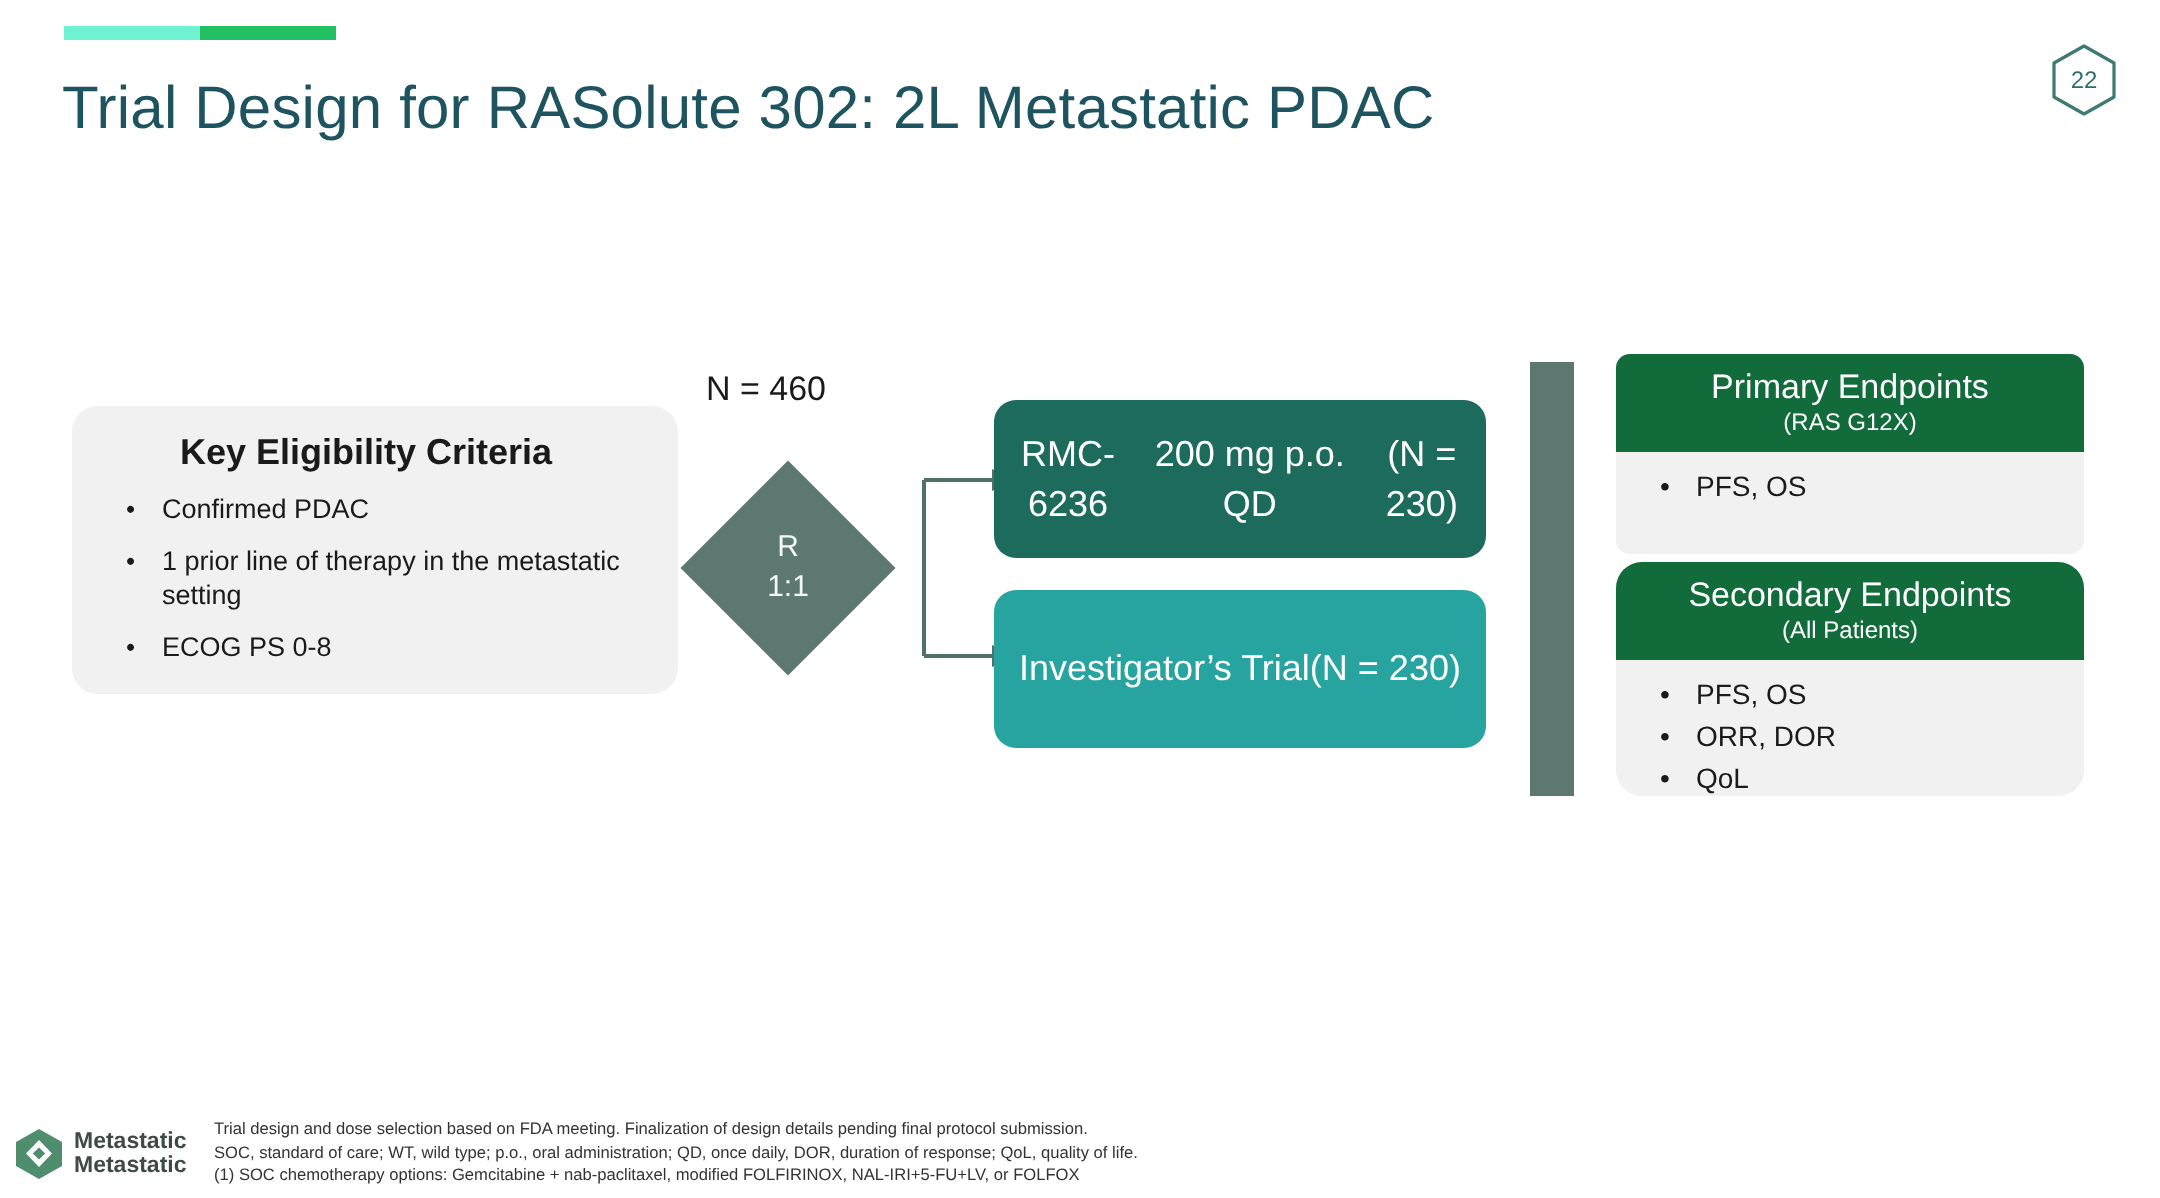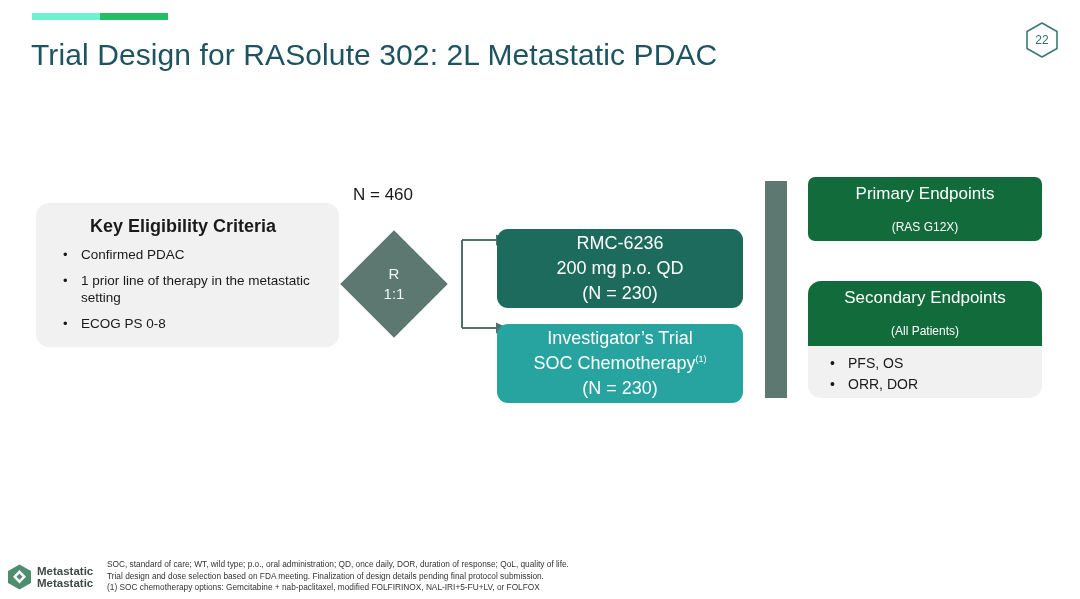--- a/index.html
+++ b/index.html
@@ -148,27 +148,26 @@
     width: 62px;
     height: 112px;
   }
 
   
   .arm-box {
     position: absolute;
     border-radius: 11px;
     color: #FFFFFF;
     display: flex;
-    flex-direction: column;
+    flex-direction: row;
     align-items: center;
     justify-content: center;
     text-align: center;
     line-height: 25px;
     font-size: 18px;
-    margin-top: 29px;
   }
   .arm-a {
     left: 497px;
     top: 200px;
     width: 246px;
     height: 79px;
     background: #1C6B5D;
   }
   .arm-b {
     left: 497px;
@@ -194,37 +193,36 @@
   }
 
   
   .ep-card {
     position: absolute;
     width: 234px;
     background: #F1F1F1;
     border-radius: 7px;
     overflow: hidden;
   }
-  .ep-primary { left: 808px; top: 177px; height: 64px; }
+  .ep-primary { left: 808px; top: 177px; height: 100px; }
   .ep-secondary { left: 808px; top: 281px; height: 117px; border-radius: 13px; }
 
   .ep-head {
     background: #126B3B;
     color: #FFFFFF;
     text-align: center;
     padding: 6px 4px 7px 4px;
   }
   .ep-head .h-main {
     font-size: 17px;
     line-height: 21px;
   }
   .ep-head .h-sub {
     font-size: 12px;
     line-height: 15px;
-    margin-top: 16px;
   }
   .ep-body { padding: 7px 0 0 0; }
   .ep-body ul { list-style: none; margin: 0; padding: 0; }
   .ep-body li {
     display: flex;
     font-size: 14px;
     line-height: 21px;
     color: #1A1A1A;
     padding-left: 22px;
   }
@@ -320,23 +318,20 @@
 </div>
 
 <div class="arm-box arm-a">
   <div>RMC-6236</div>
   <div>200 mg p.o. QD</div>
   <div>(N = 230)</div>
 </div>
 
 <div class="arm-box arm-b">
   <div>Investigator’s Trial</div>
-  <div>
-    <span>SOC Chemotherapy</span><span class="sup">(1)</span>
-  </div>
   <div>(N = 230)</div>
 </div>
 
 <div class="vbar"></div>
 
 <div class="ep-card ep-primary">
   <div class="ep-head">
     <div class="h-main">Primary Endpoints</div>
     <div class="h-sub">(RAS G12X)</div>
   </div>
@@ -379,16 +374,16 @@
     <polygon points="13.5,7 20,13.8 13.5,20.5 7,13.8" fill="#FFFFFF"></polygon>
     <polygon points="13.5,10.8 16.6,13.8 13.5,16.8 10.4,13.8" fill="#4E8E6E"></polygon>
   </svg>
   <div class="logo-text">
     <div>Metastatic</div>
     <div>Metastatic</div>
   </div>
 </div>
 
 <div class="footnotes">
+  <div>Trial design and dose selection based on FDA meeting. Finalization of design details pending final protocol submission.</div>
   <div>SOC, standard of care; WT, wild type; p.o., oral administration; QD, once daily, DOR, duration of response; QoL, quality of life.</div>
-  <div>Trial design and dose selection based on FDA meeting. Finalization of design details pending final protocol submission.</div>
   <div>(1) SOC chemotherapy options: Gemcitabine + nab-paclitaxel, modified FOLFIRINOX, NAL-IRI+5-FU+LV, or FOLFOX</div>
 </div>
 
 </body></html>

